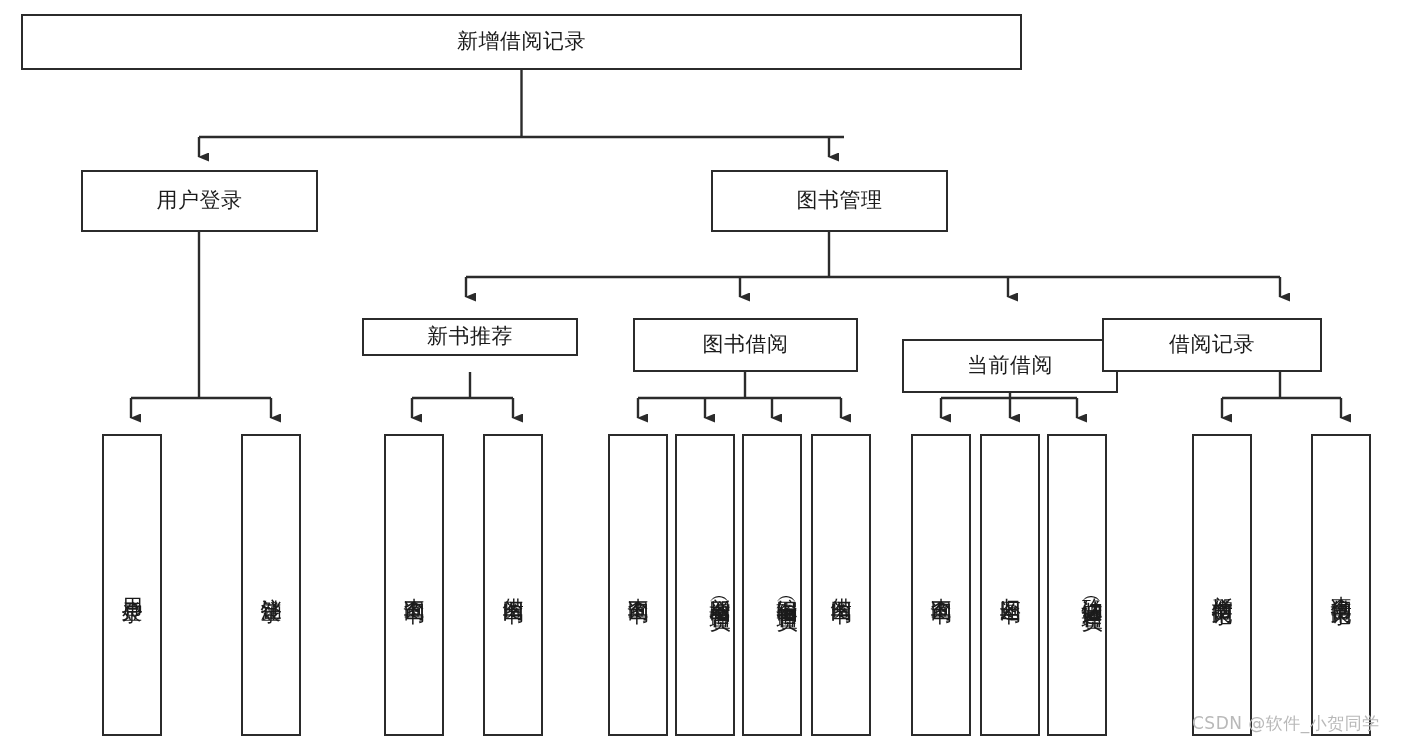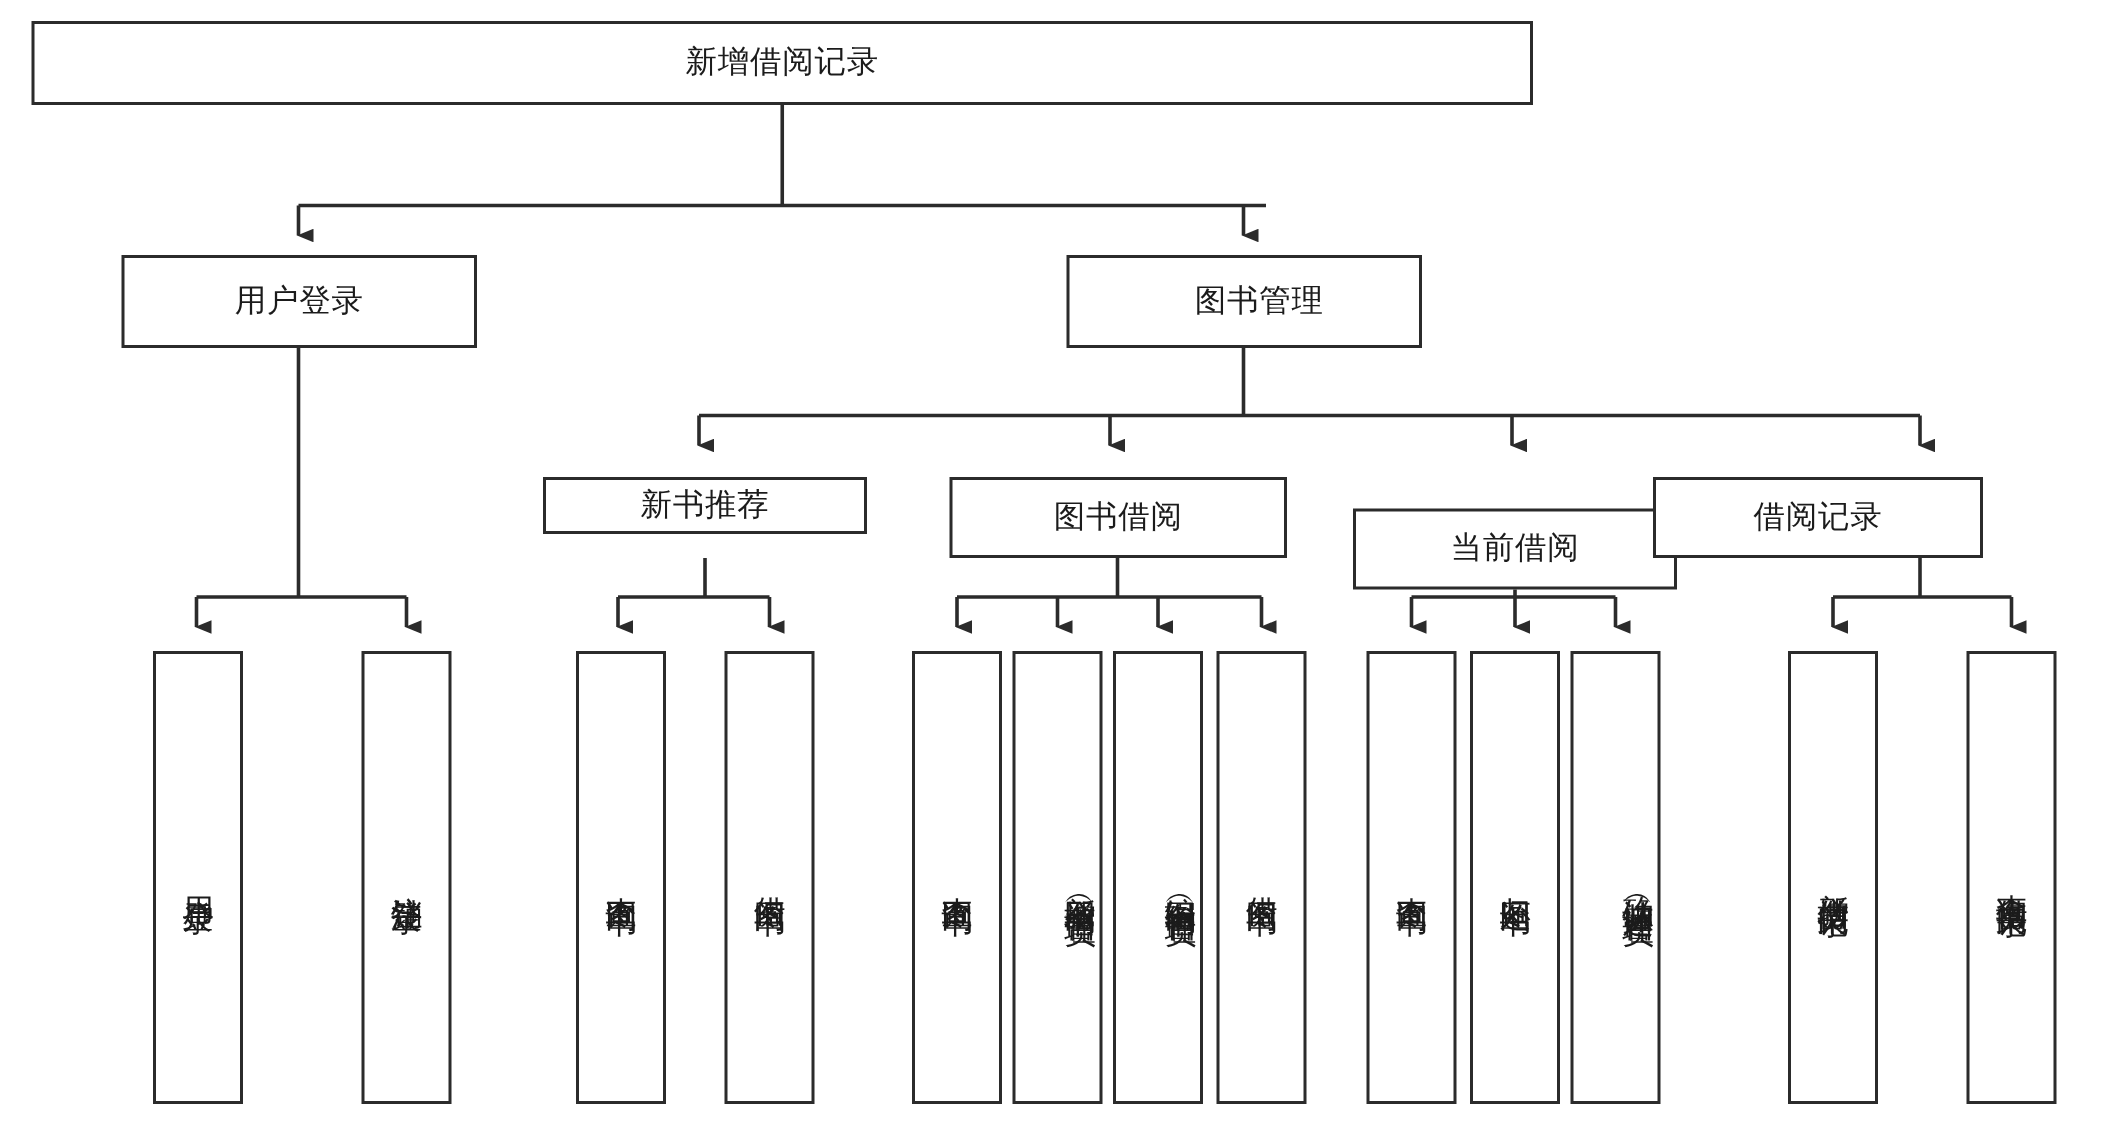--- a/index.html
+++ b/index.html
@@ -133,14 +133,15 @@
   <div class="node node-v" style="left:742px;top:434px;width:60px;height:302px;">编辑图书（管理员）</div>
   <div class="node node-v midstart" style="left:811px;top:434px;width:60px;height:302px;">借阅图书</div>
 
   <div class="node node-v midstart" style="left:911px;top:434px;width:60px;height:302px;">查询图书</div>
   <div class="node node-v midstart" style="left:980px;top:434px;width:60px;height:302px;">归还图书</div>
   <div class="node node-v" style="left:1047px;top:434px;width:60px;height:302px;">确认归还（管理员）</div>
 
   <div class="node node-v midstart" style="left:1192px;top:434px;width:60px;height:302px;">新增借阅记录</div>
   <div class="node node-v midstart" style="left:1311px;top:434px;width:60px;height:302px;">查询借阅记录</div>
 
+  <div class="watermark">CSDN @软件_小贺同学</div>
 
 </div>
 
 </body></html>

